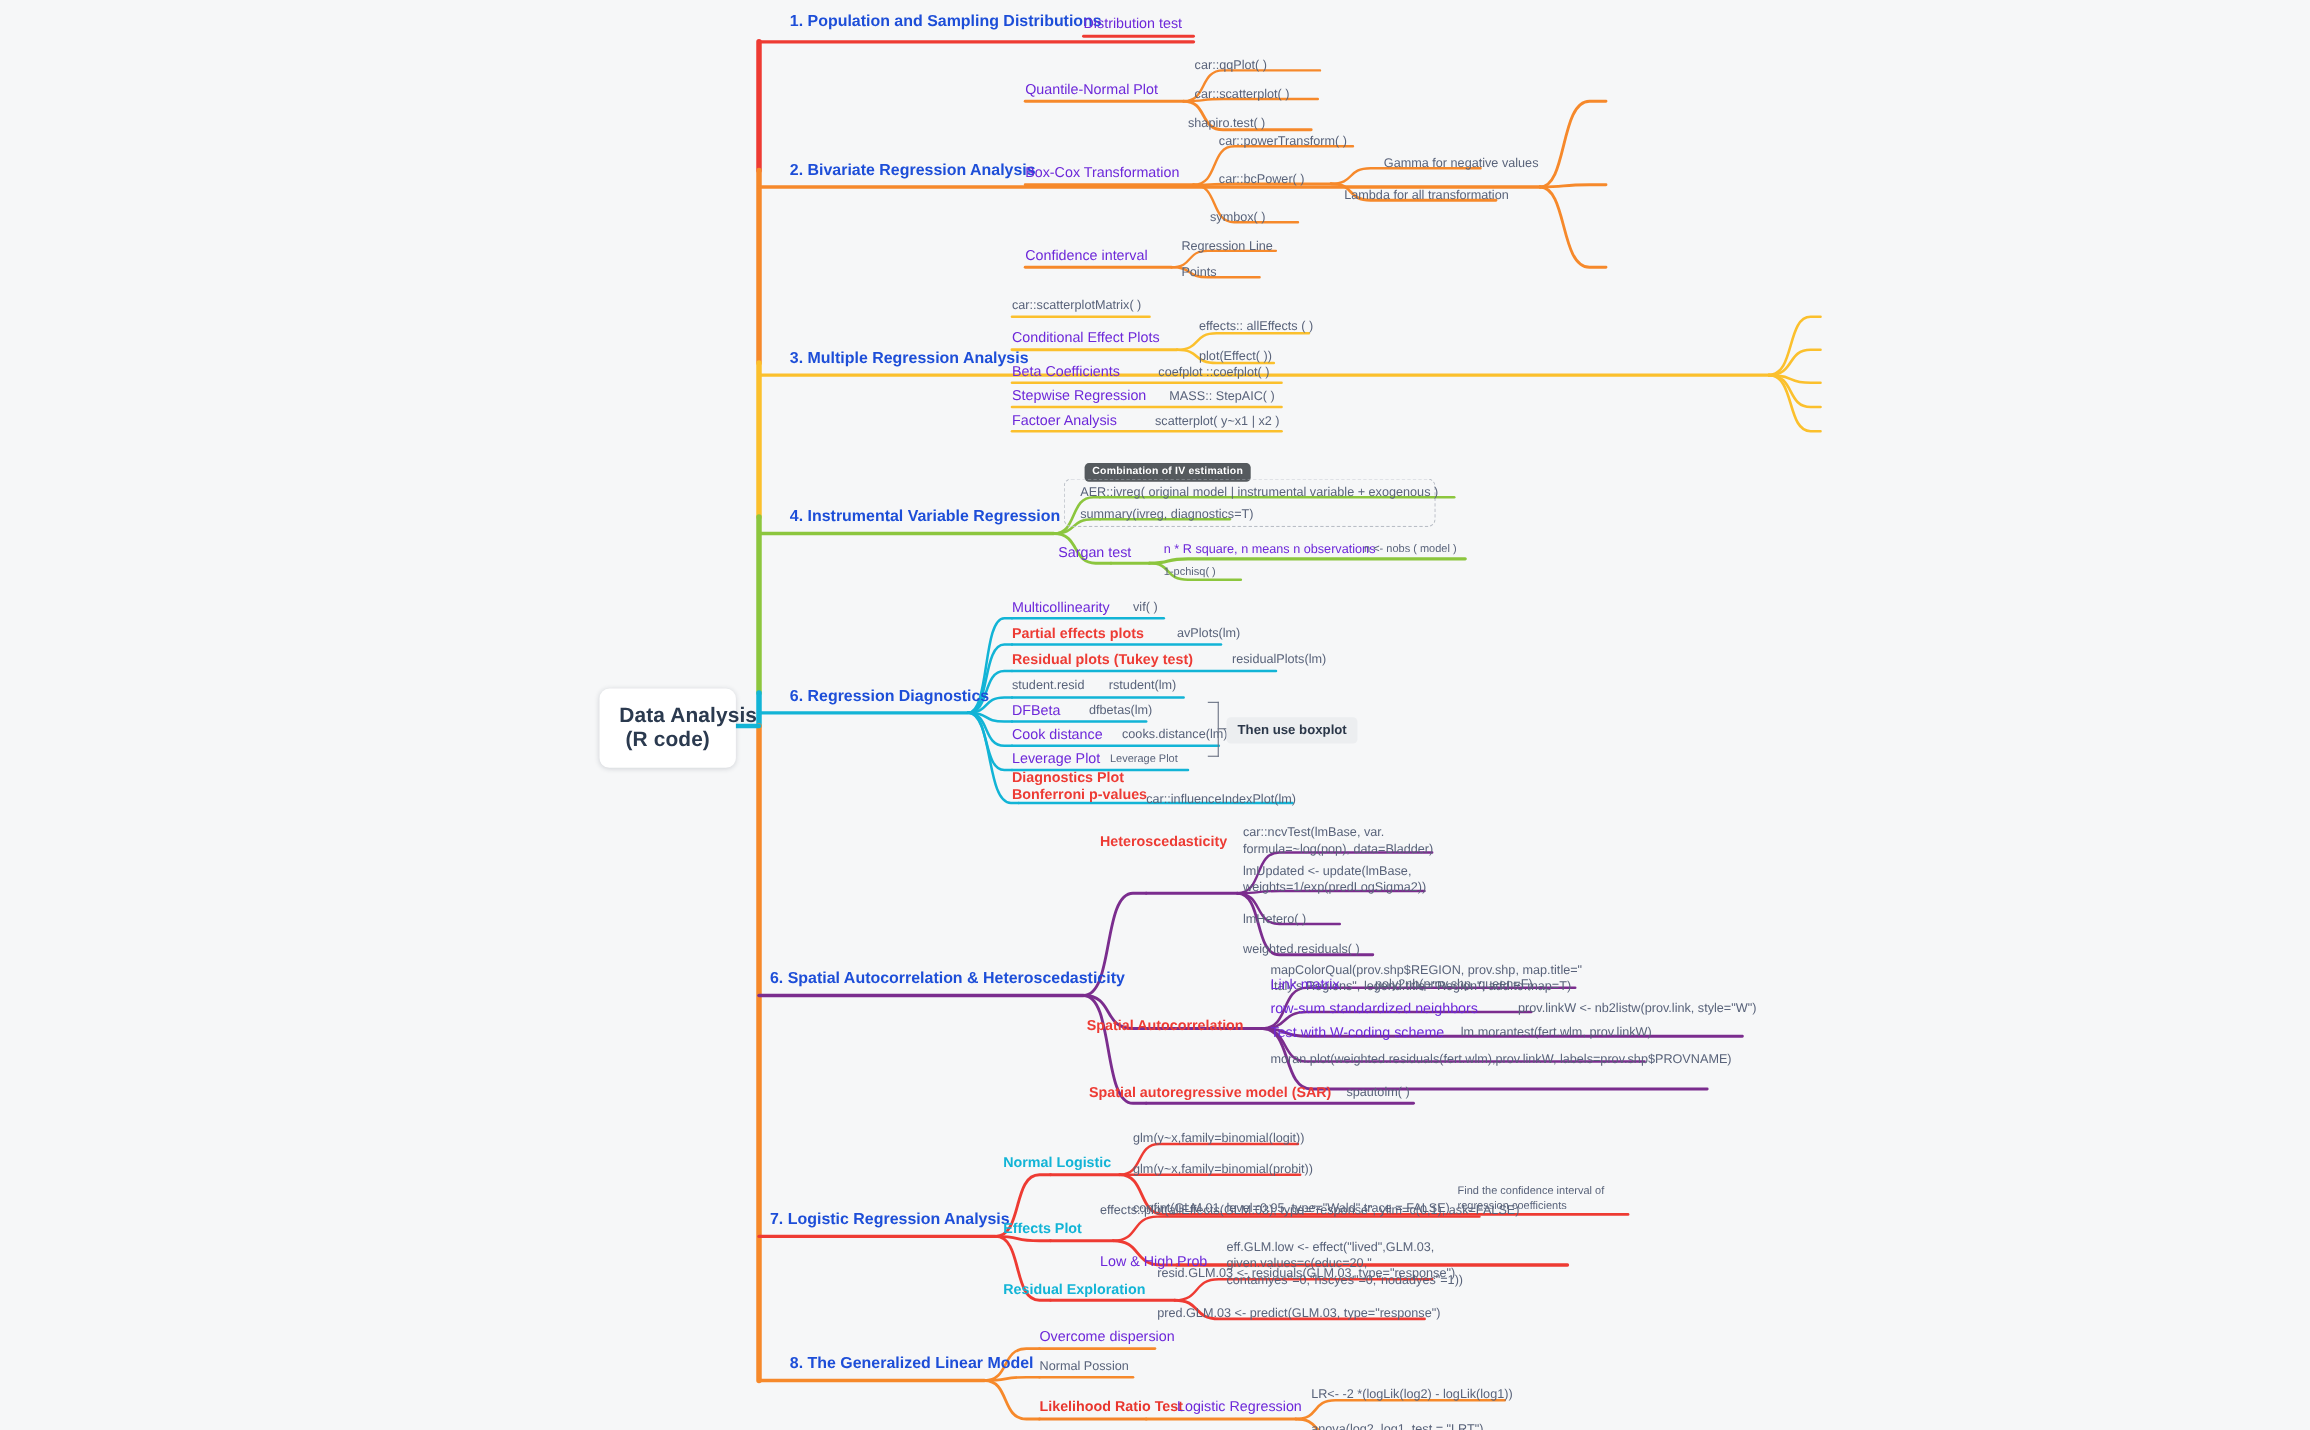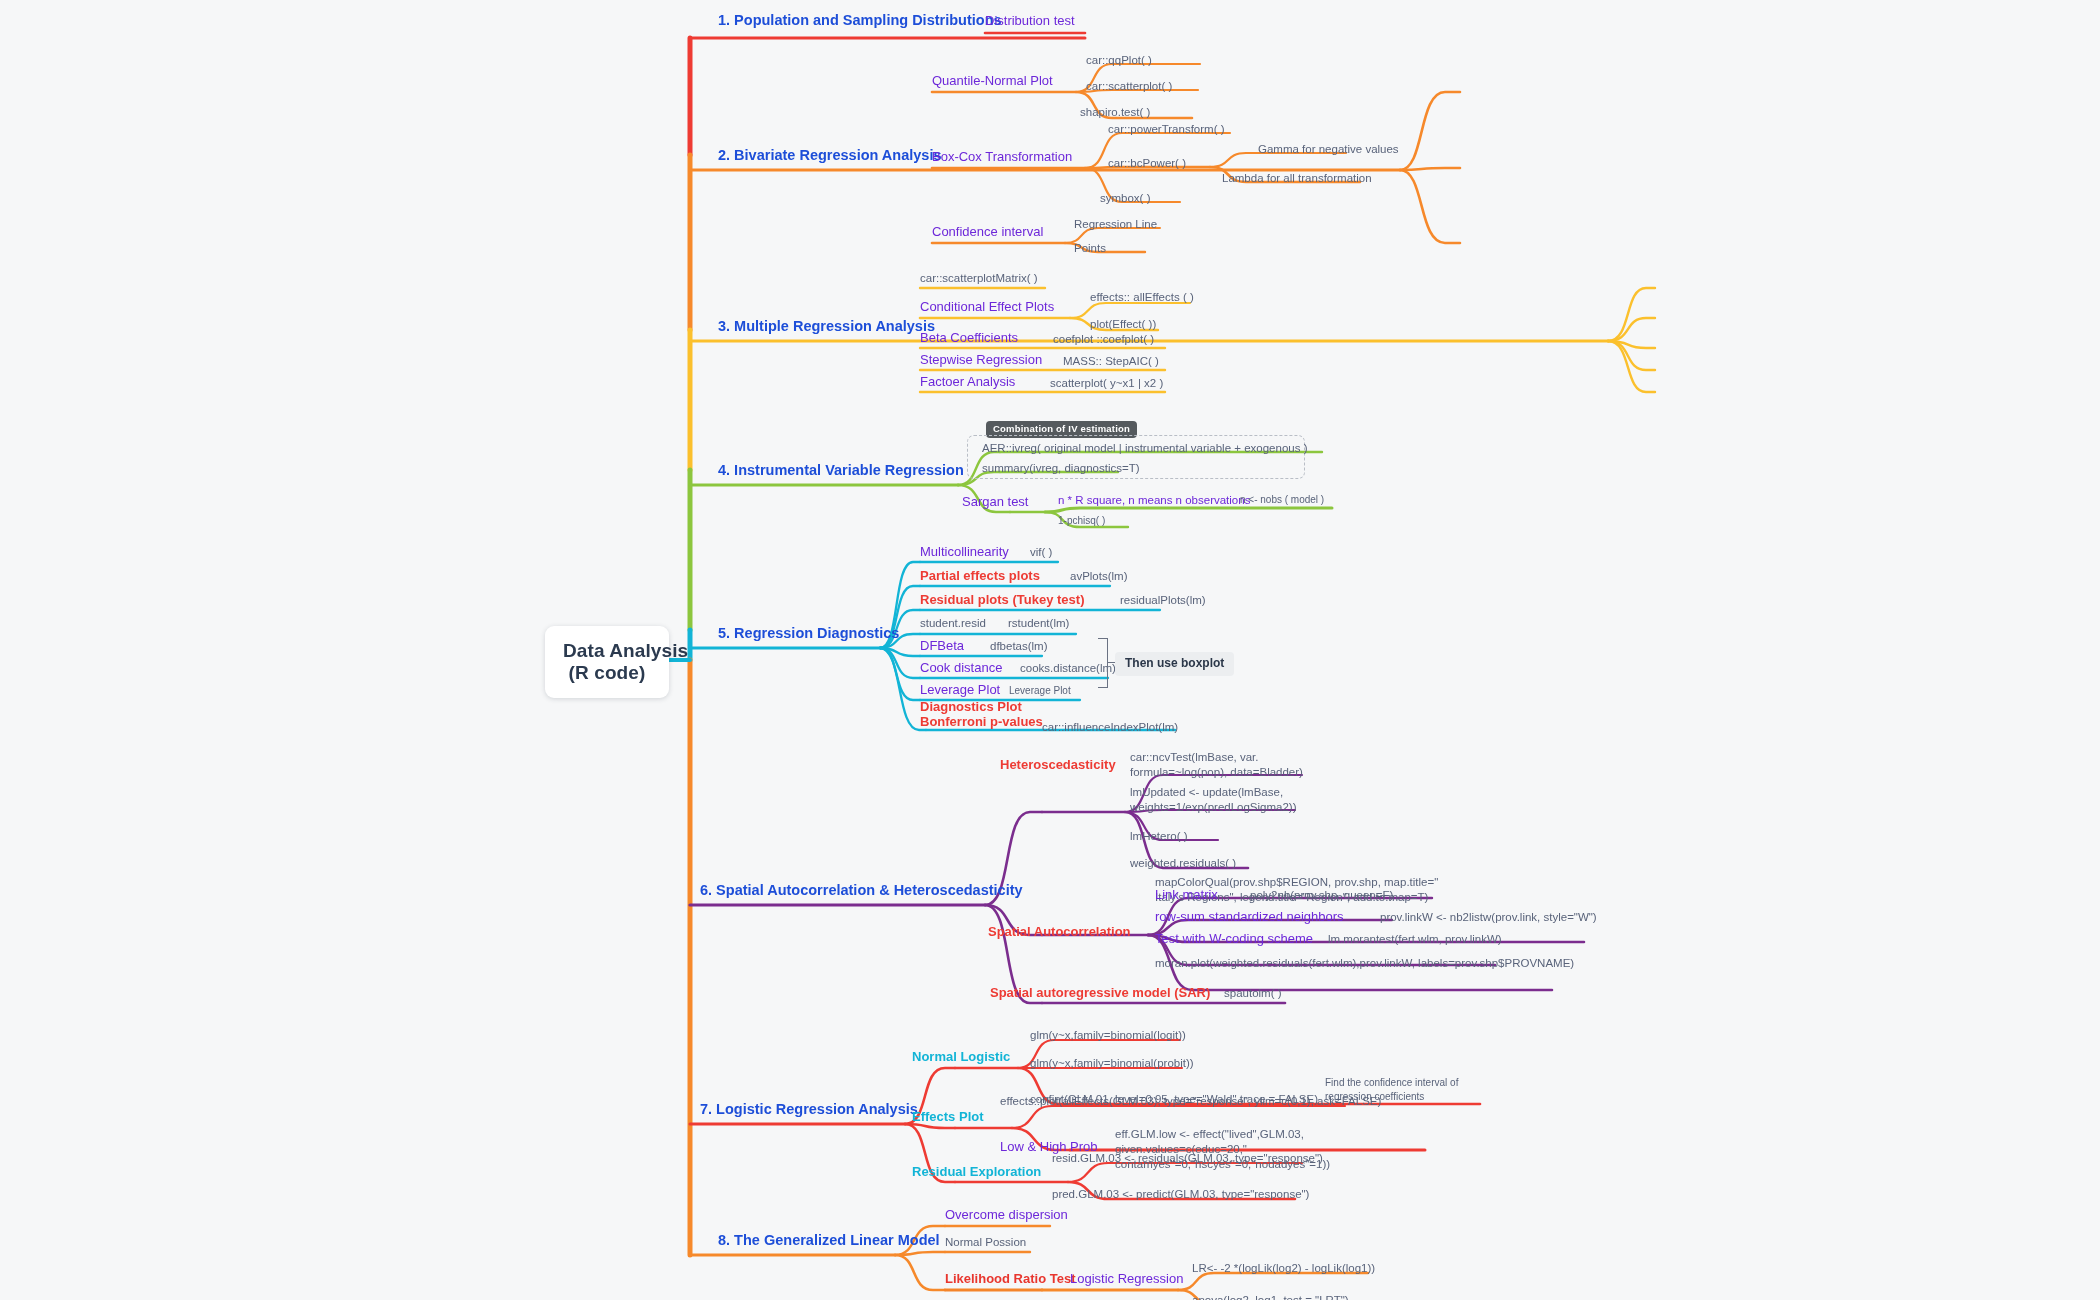--- a/index.html
+++ b/index.html
@@ -343,21 +343,21 @@
     <span>n * R square, n means n observations</span>
   </div>
   <div class="node code tiny" style="left:1240px;top:494px;">
     <span>n &lt;- nobs ( model )</span>
   </div>
   <div class="node code tiny" style="left:1058px;top:515px;">
     <span>1-pchisq( )</span>
   </div>
 
   <div class="node lvl1" style="left:718px;top:625px;">
-    <span>5. Regression Diagnostics</span>
+    <span>6. Regression Diagnostics</span>
   </div>
   <div class="node lvl2" style="left:920px;top:545px;">
     <span>Multicollinearity</span>
   </div>
   <div class="node code" style="left:1030px;top:546px;">
     <span>vif( )</span>
   </div>
   <div class="node lvl2 accent-red" style="left:920px;top:569px;">
     <span>Partial effects plots</span>
   </div>

